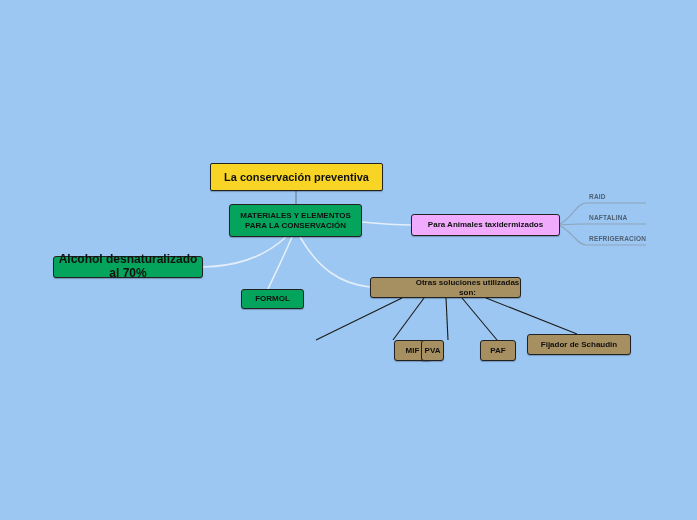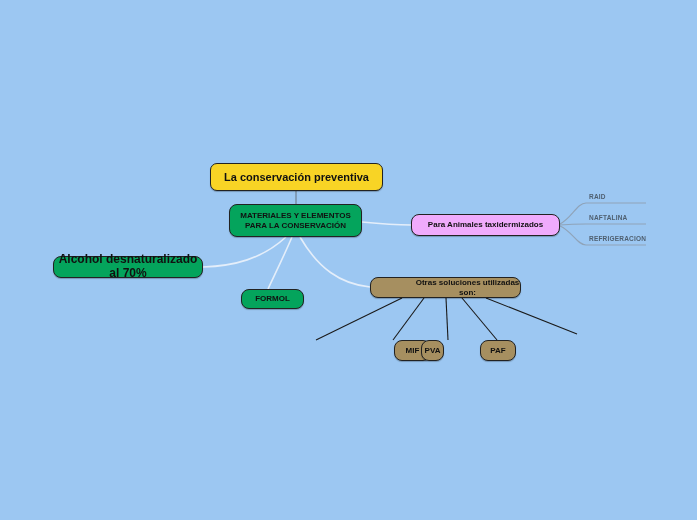--- a/index.html
+++ b/index.html
@@ -12,30 +12,30 @@
   }
   svg.wires{position:absolute;left:0;top:0;width:697px;height:520px;pointer-events:none;}
   .node{
     position:absolute;
     box-sizing:border-box;
     display:flex;align-items:center;justify-content:center;
     text-align:center;
     font-weight:bold;
     color:#111;
     border:1.4px solid #222;
-    border-radius:8px;
+    border-radius:3px;
     box-shadow:0 1px 1px rgba(0,0,0,0.25);
     cursor:pointer;
     line-height:1.15;
   }
   .node-root{
     left:210px;top:163px;width:173px;height:28px;
     background:#f8d425;
     font-size:11px;
-    border-radius:7px;
+    border-radius:2px;
   }
   .node-green{background:#04a45c;}
   .node-orange{background:#f0abfc;}
   .node-tan{background:#a68f60;}
   .node-materiales{
     left:229px;top:204px;width:133px;height:33px;
     font-size:8px;
     white-space:pre-line;
   }
   .node-animales{left:411px;top:214px;width:149px;height:22px;font-size:8px;}
@@ -97,14 +97,15 @@
 
   <div class="node node-green node-alcohol">Alcohol desnaturalizado al 70%</div>
 
   <div class="node node-green node-formol">FORMOL</div>
 
   <div class="node node-tan node-otras">Otras soluciones utilizadas son:</div>
 
   <div class="node node-tan node-mif">MIF</div>
   <div class="node node-tan node-pva">PVA</div>
   <div class="node node-tan node-paf">PAF</div>
+  <div class="node node-tan node-fijador">Fijador de Schaudin</div>
 
 </div>
 
 </body></html>

